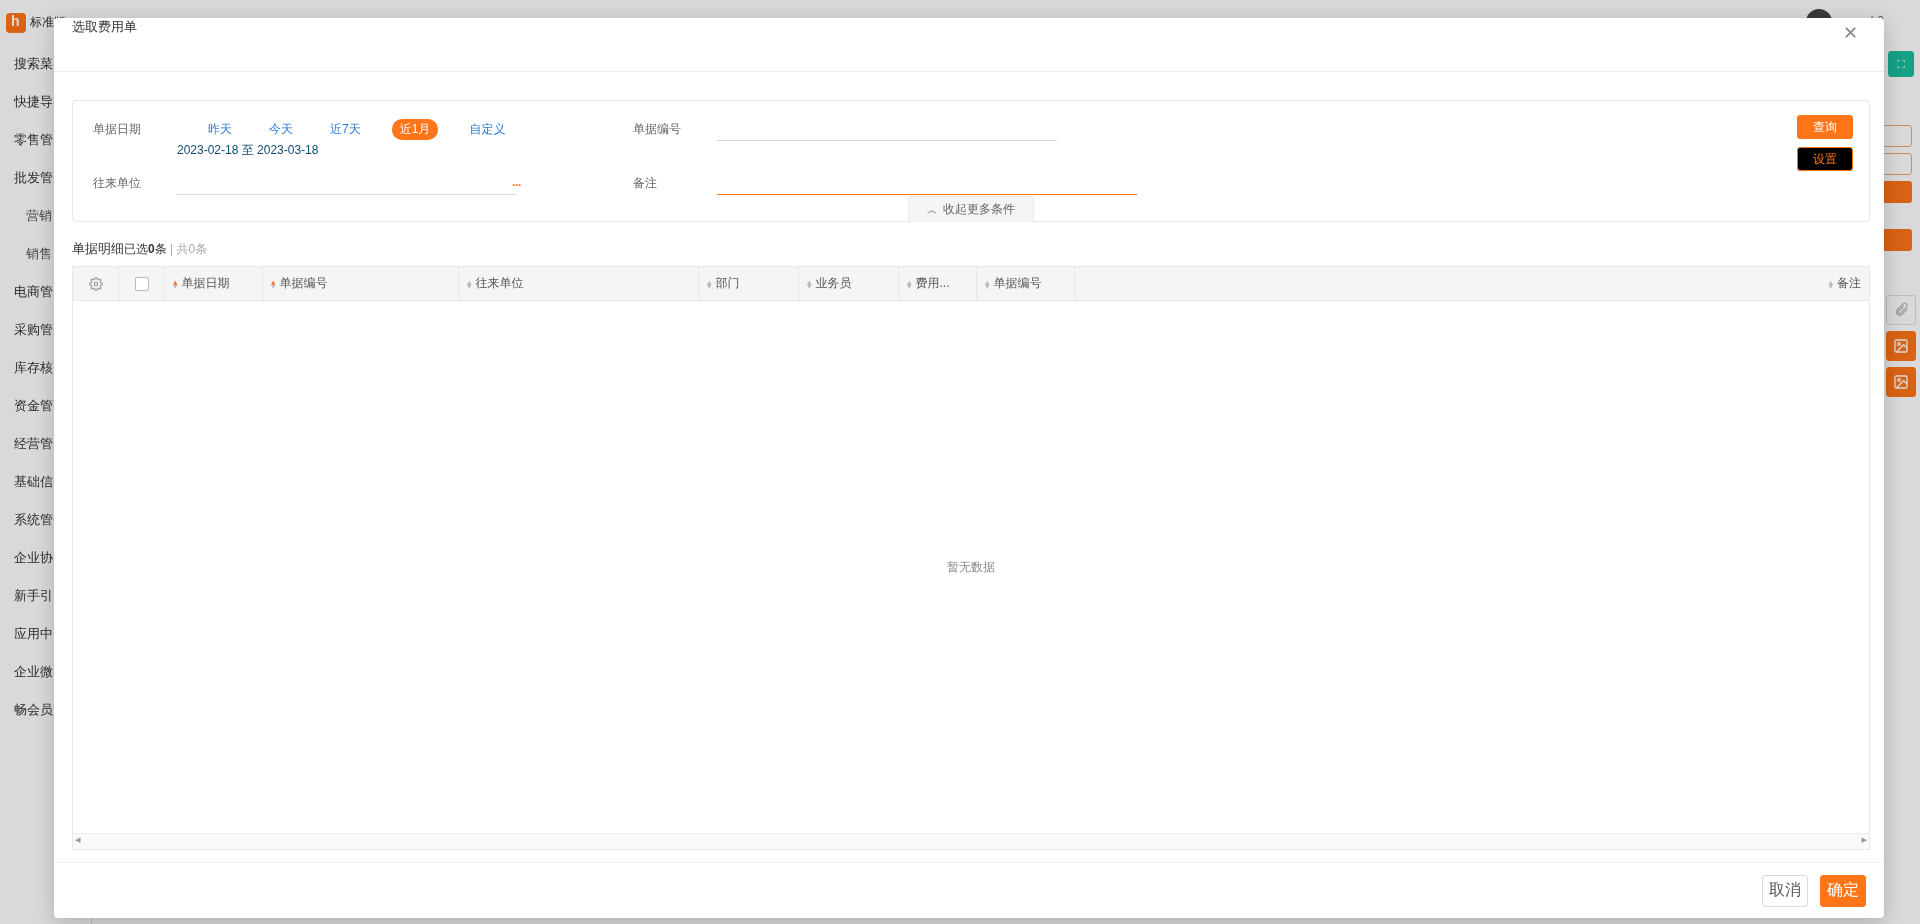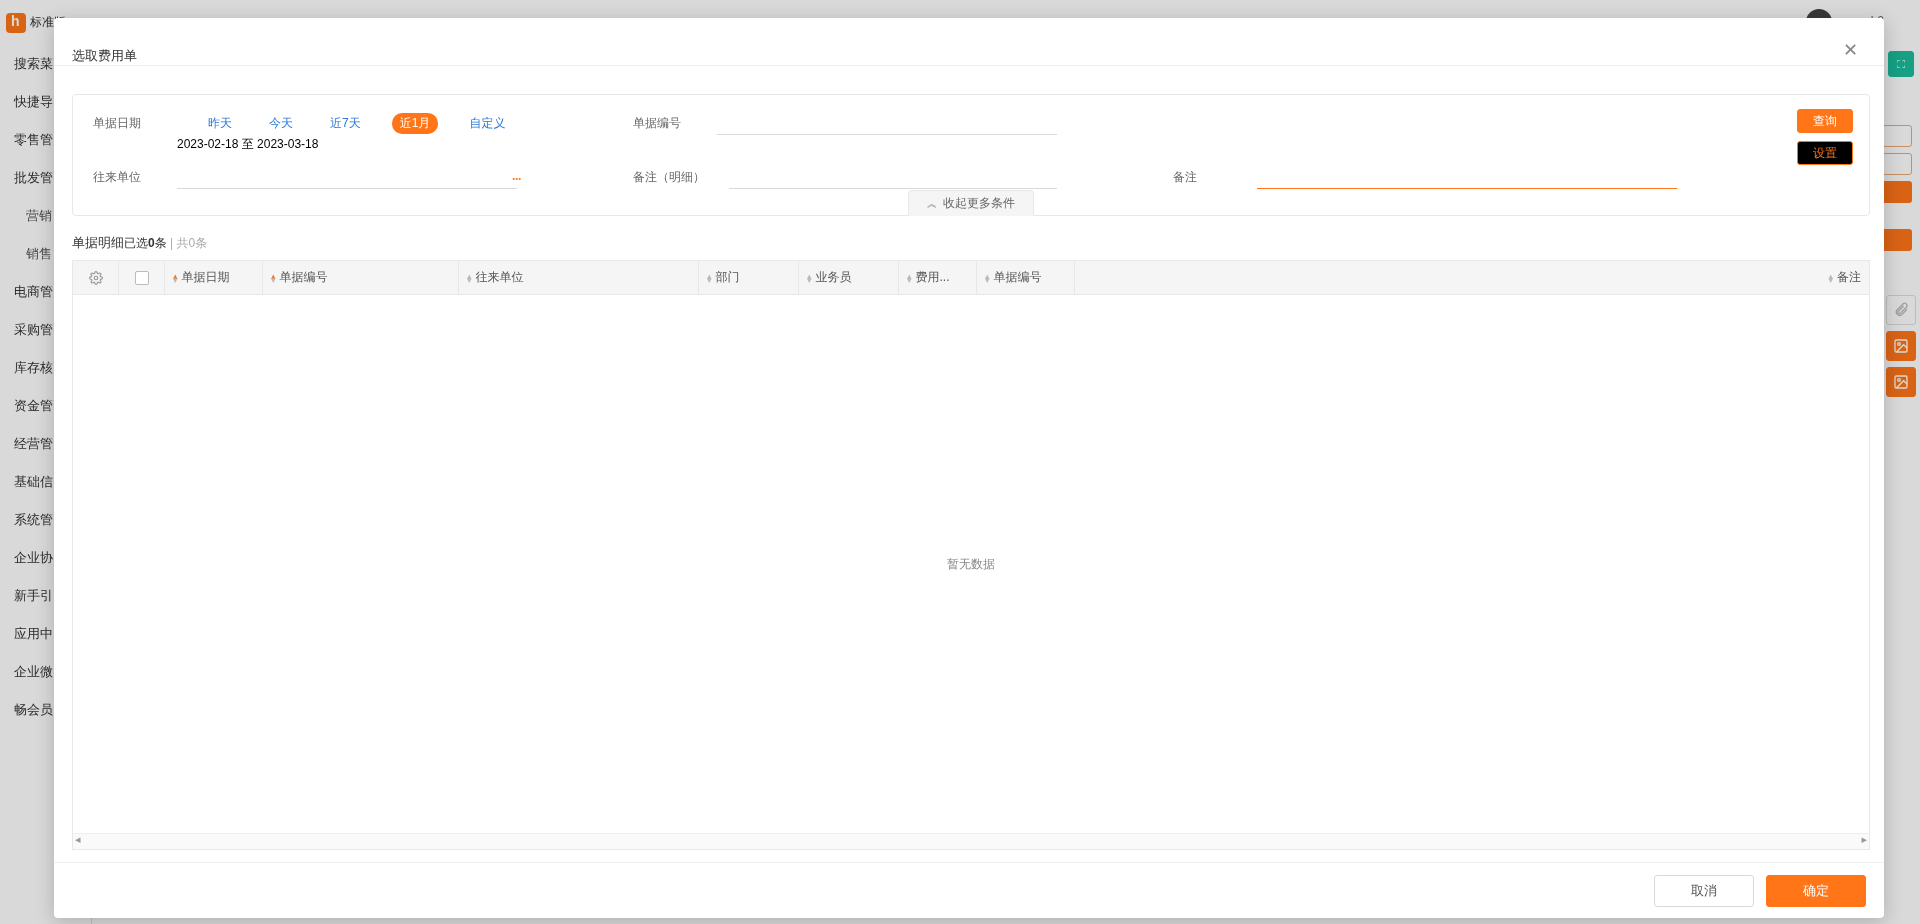--- a/index.html
+++ b/index.html
@@ -25,37 +25,37 @@
 .bg-sidechips { position: absolute; right: 8px; top: 80px; width: 30px; display: flex; flex-direction: column; gap: 6px; }
 .bg-chip { height: 22px; background: #ff7518; border-radius: 3px; }
 .bg-chip.hollow { background: #fff; border: 1px solid #e8a876; }
 .bg-attach { position: absolute; right: 4px; top: 250px; display: flex; flex-direction: column; gap: 6px; }
 .bg-abox { width: 30px; height: 30px; border: 1px solid #ddd; background: #fff; border-radius: 3px; display: flex; align-items: center; justify-content: center; color: #bbb; }
 .bg-abox.on { background: #ff7518; border-color: #ff7518; color: #fff; }
 
 
 .mask { position: absolute; inset: 0; background: rgba(0,0,0,0.15); }
 .modal { position: absolute; left: 54px; top: 18px; right: 36px; bottom: 6px; background: #fff; border-radius: 4px; display: flex; flex-direction: column; box-shadow: 0 4px 20px rgba(0,0,0,0.2); }
-.modal-head { height: 48px; display: flex; align-items: flex-end; justify-content: space-between; padding: 0 18px; border-bottom: 1px solid #eee; }
+.modal-head { height: 54px; display: flex; align-items: flex-start; justify-content: space-between; padding: 0 18px; border-bottom: 1px solid #eee; }
 .modal-title { font-size: 13px; color: #333; }
 .modal-close { font-size: 18px; color: #888; cursor: pointer; padding: 4px 8px; }
 .modal-body { flex: 1; padding: 0 14px 12px 18px; overflow: hidden; display: flex; flex-direction: column; }
 
 
 .filter-card { border: 1px solid #e8e8e8; border-radius: 4px; margin-top: 28px; position: relative; padding: 18px 20px 0 20px; }
 .filter-row { display: flex; margin-bottom: 14px; }
 .fgroup { display: flex; align-items: flex-start; }
 .flabel { color: #666; font-size: 12px; width: 84px; text-align: left; padding-top: 2px; }
 .fcontrol { position: relative; }
 
 .date-chips { display: flex; align-items: center; gap: 0; white-space: nowrap; }
 .dchip { color: #2c7bd9; font-size: 12px; padding: 2px 6px; border-radius: 10px; cursor: pointer; margin-left: 25px; }
 .dchip.active { background: #ff7518; color: #fff; padding: 2px 8px; }
 .dchip.plain { color: #2c7bd9; }
-.date-range { color: #000000; font-size: 12px; margin-top: 2px; }
+.date-range { color: #0c4a6e; font-size: 12px; margin-top: 2px; }
 .fline { display: inline-block; border-bottom: 1px solid #d9d9d9; height: 22px; min-width: 340px; background: transparent; outline: none; border-top: none; border-left: none; border-right: none; font-size: 12px; color: #333; }
 .fline.wide { min-width: 420px; }
 .fline.orange { border-bottom-color: #ff7518; }
 .field-more { color: #ff7518; position: absolute; right: -4px; bottom: 3px; letter-spacing: -1px; font-weight: bold; cursor: pointer; }
 
 .filter-actions { position: absolute; right: 16px; top: 14px; display: flex; flex-direction: column; gap: 8px; }
 .fa-btn { width: 56px; height: 24px; border-radius: 3px; font-size: 12px; cursor: pointer; display: flex; align-items: center; justify-content: center; }
 .fa-btn.primary { background: #ff7518; color: #fff; border: 1px solid #ff7518; }
 .fa-btn.ghost { background: #000000; color: #ff7518; border: 1px solid #ff7518; }
 
@@ -80,21 +80,21 @@
 .sorter .dn { font-size: 9px; }
 .gear { color: #999; }
 .chk { width: 14px; height: 14px; border: 1px solid #bbb; background: #fff; border-radius: 2px; }
 .tbl-body { flex: 1; display: flex; align-items: center; justify-content: center; color: #888; font-size: 12px; }
 .hscroll { height: 16px; background: #fafafa; border-top: 1px solid #eee; position: relative; }
 .hscroll::before, .hscroll::after { content: "◂"; position: absolute; left: 2px; top: -1px; color: #999; font-size: 11px; }
 .hscroll::after { content: "▸"; left: auto; right: 2px; }
 
 
 .modal-foot { height: 56px; display: flex; align-items: center; justify-content: flex-end; padding: 0 18px; gap: 12px; border-top: 1px solid #f0f0f0; }
-.mf-btn { height: 32px; padding: 0 36px; border-radius: 3px; font-size: 13px; cursor: pointer; display: flex; align-items: center; justify-content: center; }
+.mf-btn { height: 32px; padding: 0 6px; border-radius: 3px; font-size: 16px; cursor: pointer; display: flex; align-items: center; justify-content: center; }
 .mf-btn.default { background: #fff; border: 1px solid #d9d9d9; color: #555; }
 .mf-btn.primary { background: #ff7518; border: 1px solid #ff7518; color: #fff; }
 
 svg { display: block; }
 </style>
 </head>
 <body>
 
 <div class="bg-header">
   <div class="bg-logo">
@@ -201,24 +201,20 @@
       <div class="filter-row" style="margin-bottom:26px">
 
         <div class="fgroup" style="width:540px">
           <div class="flabel">往来单位</div>
           <div class="fcontrol">
             <input class="fline" style="">
             <span class="field-more">···</span>
           </div>
         </div>
 
-        <div class="fgroup" style="width:540px">
-          <div class="flabel" style="width:96px">备注（明细）</div>
-          <div class="fcontrol"><input class="fline" style="min-width: 328px;"></div>
-        </div>
 
         <div class="fgroup" style="flex:1">
           <div class="flabel">备注</div>
           <div class="fcontrol" style="flex:1"><input class="fline wide orange" style=""></div>
         </div>
       </div>
 
       <div class="filter-actions">
         <div class="fa-btn primary">查询</div>
         <div class="fa-btn ghost">设置</div>

